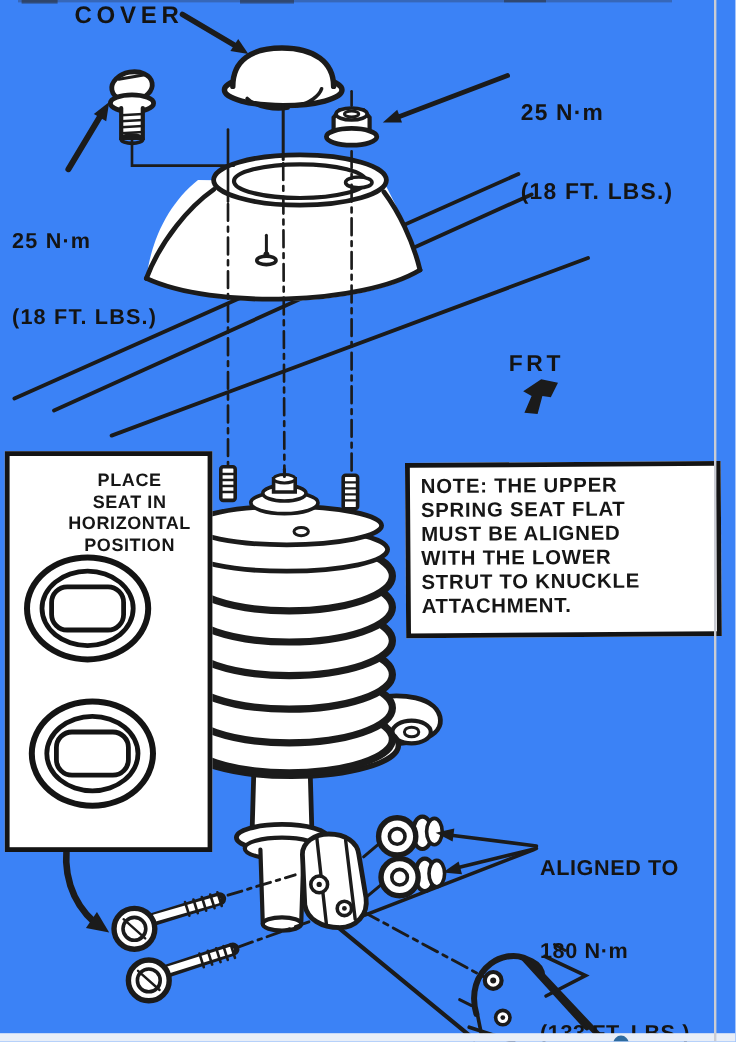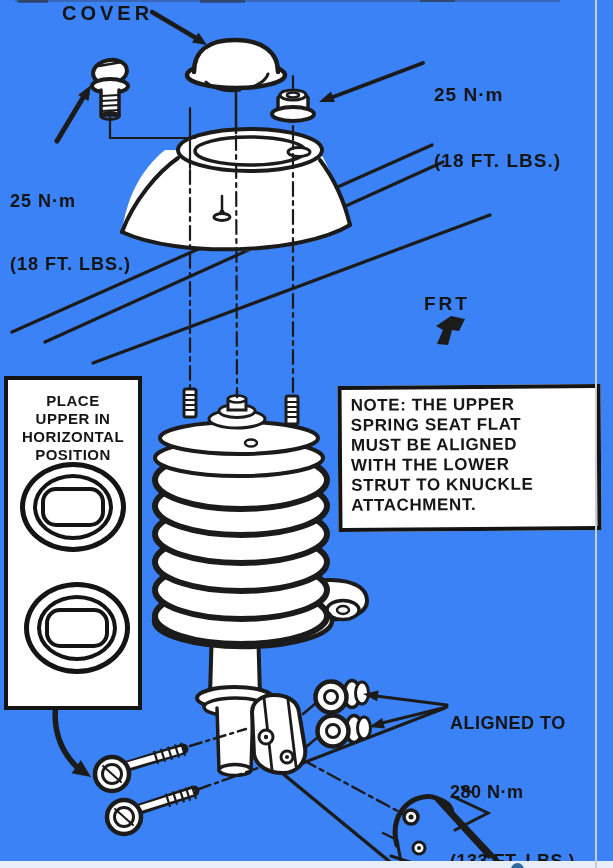--- a/index.html
+++ b/index.html
@@ -17,21 +17,21 @@
   .note-box {
     position:absolute; left:338px; top:385px; width:246px; height:132px;
     border:4px solid #141414; box-sizing:content-box; background:#ffffff;
     padding:6px 0 0 9px; font-weight:bold; font-size:17px; line-height:20px;
     letter-spacing:0.6px; transform:rotate(-0.4deg);
   }
   .place-box {
     position:absolute; left:4px; top:376px; width:130px; height:314px;
     border:4px solid #141414; background:#ffffff; text-align:center;
     font-weight:bold; font-size:15px; line-height:18px; letter-spacing:0.5px;
-    padding-top:12px; box-sizing:content-box;
+    padding-top:12px; box-sizing:content-box;padding-left:35px;
   }
   .oval { position:absolute; display:flex; align-items:center; justify-content:center; }
   .oval-outer { border:5px solid #141414; border-radius:50%; display:flex; align-items:center; justify-content:center; background:#fff; }
   .oval-mid   { border:4px solid #141414; border-radius:50%; display:flex; align-items:center; justify-content:center; }
   .oval-flat  { border:4px solid #141414; border-radius:15px; }
   .edge-right  { position:absolute; left:595px; top:0; width:2px; height:868px; background:#caccd4; }
   .edge-bottom { position:absolute; left:0; top:861px; width:613px; height:7px; background:#e8eef8; }
   .blue-dot    { position:absolute; left:511px; top:863px; width:13px; height:13px; border-radius:50%; background:#2e6ba0; }
   .top-art  { position:absolute; background:#2a2a2a; }
 </style>
@@ -264,42 +264,42 @@
     <div>NOTE: THE UPPER</div>
     <div>SPRING SEAT FLAT</div>
     <div>MUST BE ALIGNED</div>
     <div>WITH THE LOWER</div>
     <div>STRUT TO KNUCKLE</div>
     <div>ATTACHMENT.</div>
   </div>
 
   <div class="place-box">
     <div>PLACE</div>
-    <div>UPPER IN</div>
+    <div>SEAT IN</div>
     <div>HORIZONTAL</div>
     <div>POSITION</div>
     <div class="oval" style="left:12px; top:82px;">
       <div class="oval-outer" style="width:96px; height:80px;">
         <div class="oval-mid" style="width:72px; height:58px;">
           <div class="oval-flat" style="width:56px; height:32px;"></div>
         </div>
       </div>
     </div>
     <div class="oval" style="left:16px; top:202px;">
       <div class="oval-outer" style="width:96px; height:82px;">
         <div class="oval-mid" style="width:72px; height:58px;">
           <div class="oval-flat" style="width:56px; height:32px;"></div>
         </div>
       </div>
     </div>
   </div>
 
   <div class="lbl lbl-torque">
     <div>ALIGNED TO</div>
-    <div>280 N·m</div>
+    <div>180 N·m</div>
     <div>(133 FT. LBS.)</div>
   </div>
 
   <div class="edge-bottom"></div>
   <div class="edge-right"></div>
   <div class="blue-dot"></div>
 
 </div>
 
 </body></html>

